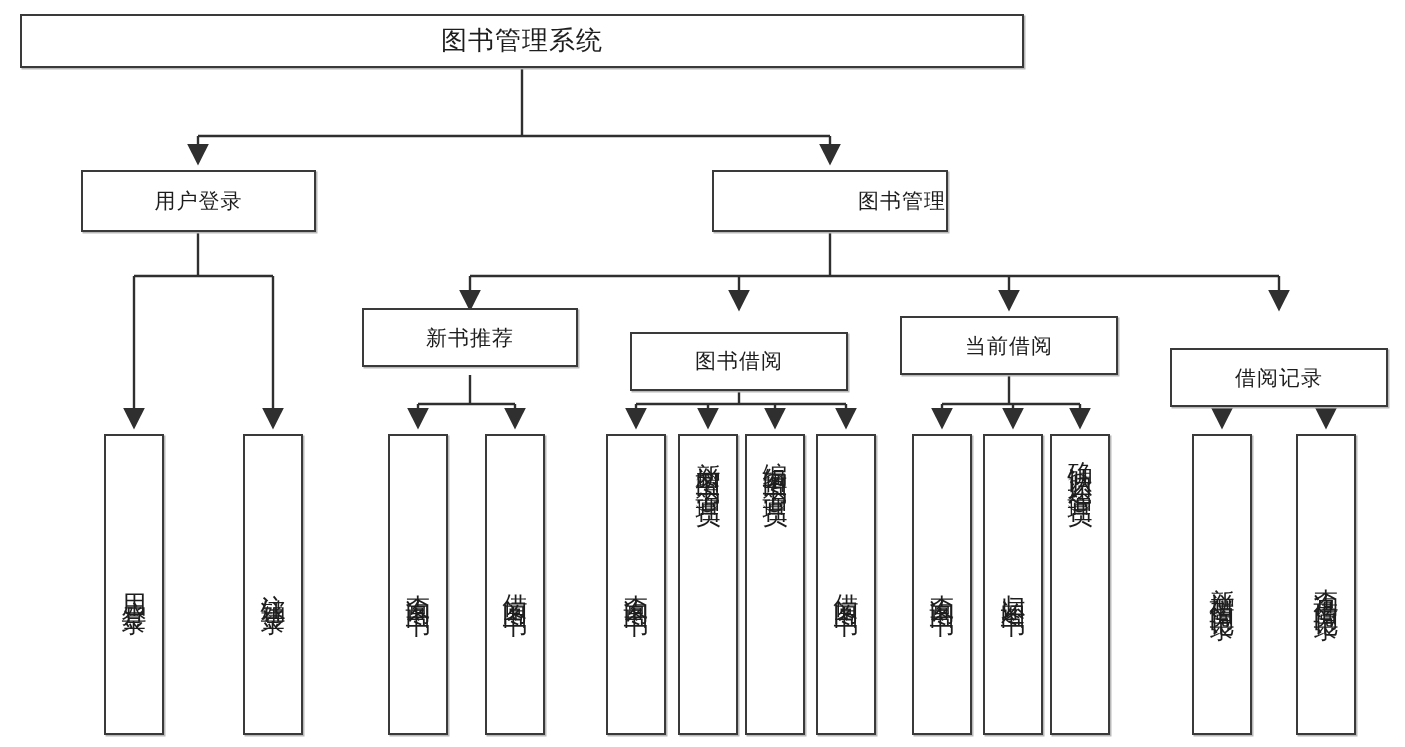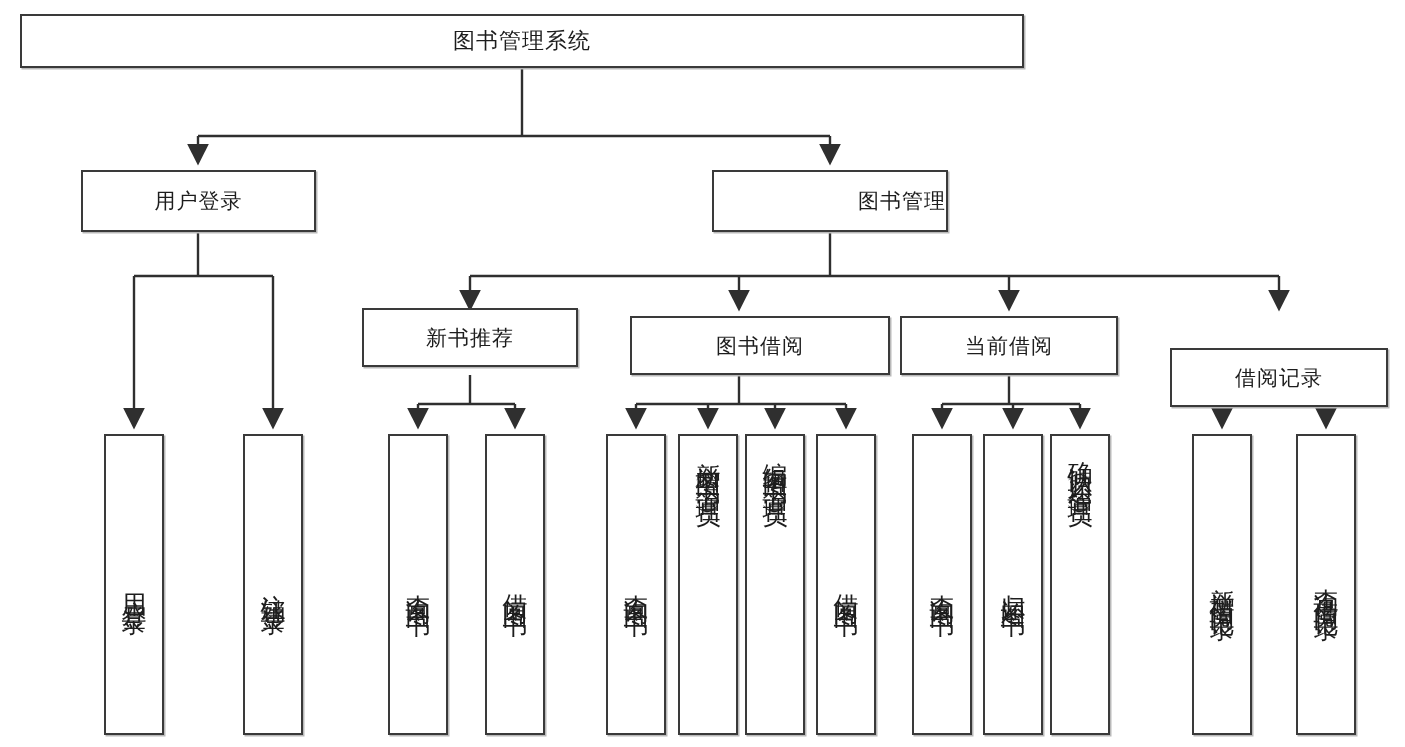--- a/index.html
+++ b/index.html
@@ -8,21 +8,21 @@
   #stage{position:relative;width:1405px;height:747px;background:#fff;}
   svg.links{position:absolute;left:0;top:0;width:1405px;height:747px;}
 
   .node{position:absolute;box-sizing:border-box;background:#ffffff;
         border:2px solid #3a3a3a;
         box-shadow:1.5px 1.5px 0 0 #b9b9b9;
         display:flex;align-items:center;justify-content:center;}
   .node .label{color:#1d1d1d;line-height:1.12;white-space:pre;}
 
   .node.h .label{font-size:21px;letter-spacing:1px;}
-  .node.root .label{font-size:22px;letter-spacing:1px;}
+  .node.root .label{font-size:26px;letter-spacing:1px;}
 
   .node.v{align-items:flex-start;justify-content:center;padding-top:2px;}
   .node.v .label{writing-mode:vertical-rl;text-orientation:upright;
                  font-size:25px;letter-spacing:6px;line-height:1;
                  padding-top:4px;}
   .node.v.mid{align-items:center;}
   .node.v.mid .label{padding-top:0;}
 
   .watermark{position:absolute;left:1192px;top:711px;
              font-size:17px;color:#b4b4b4;white-space:nowrap;
@@ -90,21 +90,21 @@
   <div class="node h" style="left:81px;top:170px;width:235px;height:62px;">
     <span class="label">用户登录</span>
   </div>
   <div class="node h" style="left:712px;top:170px;width:236px;height:62px;justify-content:flex-end;">
     <span class="label">图书管理</span>
   </div>
 
   <div class="node h" style="left:362px;top:308px;width:216px;height:59px;">
     <span class="label">新书推荐</span>
   </div>
-  <div class="node h" style="left:630px;top:316px;width:260px;height:59px;">
+  <div class="node h" style="left:630px;top:332px;width:218px;height:59px;font-family:Liberation Serif, serif;">
     <span class="label">图书借阅</span>
   </div>
   <div class="node h" style="left:900px;top:316px;width:218px;height:59px;">
     <span class="label">当前借阅</span>
   </div>
   <div class="node h" style="left:1170px;top:316px;width:218px;height:59px;margin-top:32px;">
     <span class="label">借阅记录</span>
   </div>
 
   <div class="node v mid" style="left:104px;top:434px;width:60px;height:301px;">

